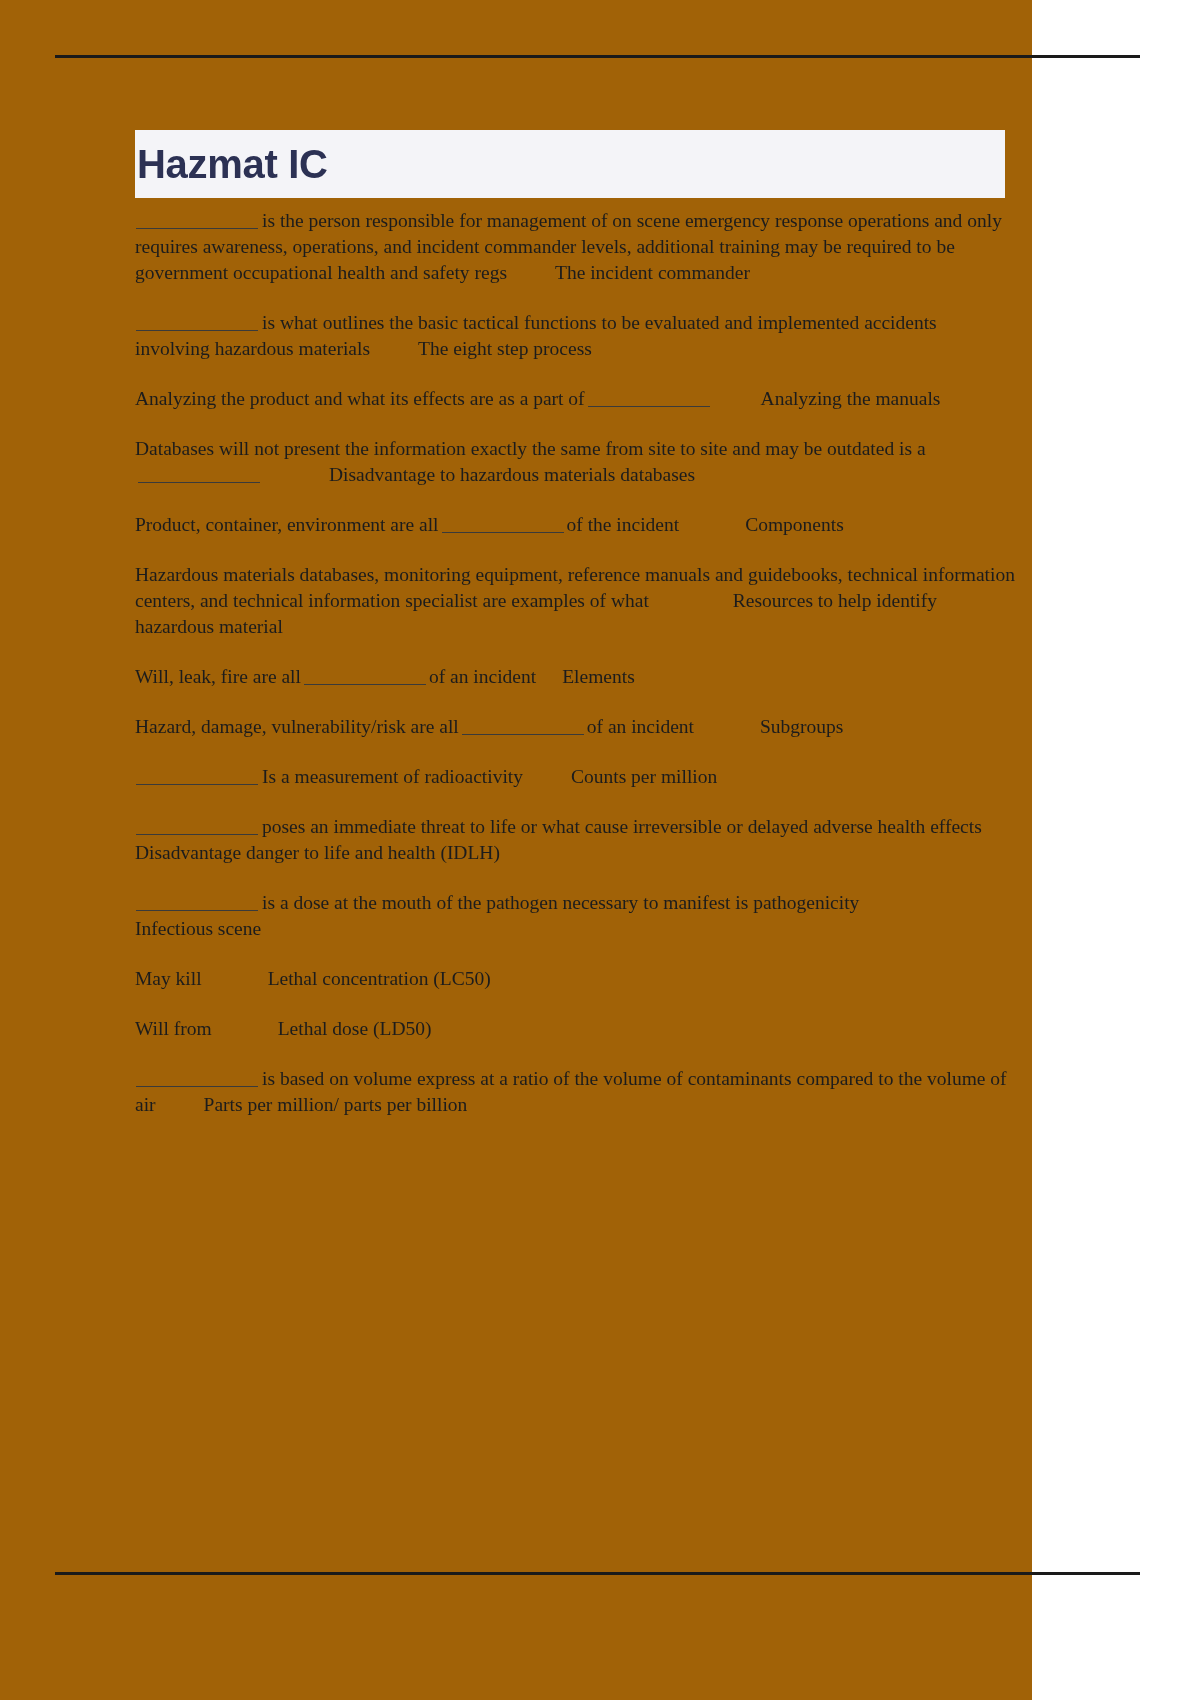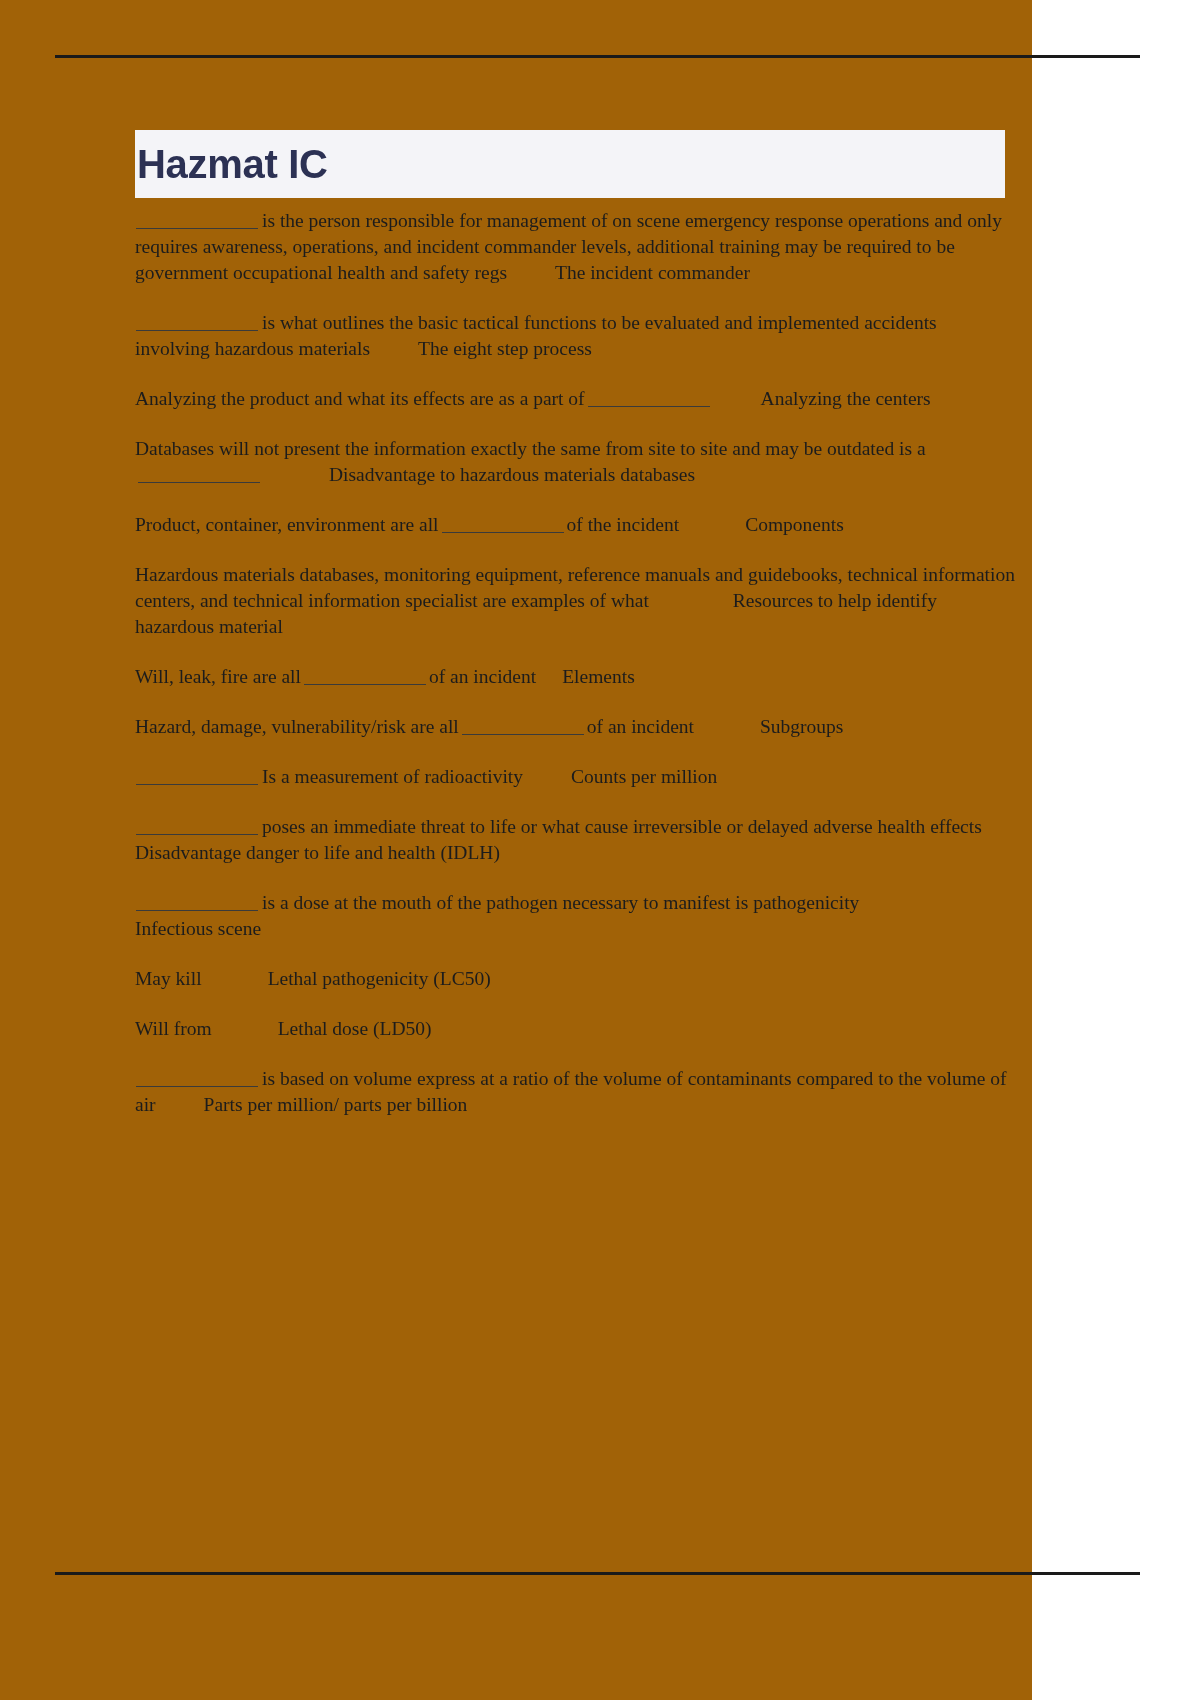--- a/index.html
+++ b/index.html
@@ -109,21 +109,21 @@
     <p class="entry">
       <span class="blank blank-lead"></span><span>is the person responsible for management of on scene emergency response operations and only requires awareness, operations, and incident commander levels, additional training may be required to be government occupational health and safety regs</span><span class="gap-md"></span><span>The incident commander</span>
     </p>
 
 
     <p class="entry">
       <span class="blank blank-lead"></span><span>is what outlines the basic tactical functions to be evaluated and implemented accidents involving hazardous materials</span><span class="gap-md"></span><span>The eight step process</span>
     </p>
 
     <p class="entry">
-      <span>Analyzing the product and what its effects are as a part of</span><span class="blank blank-inline"></span><span class="gap-md"></span><span>Analyzing the centers</span>
+      <span>Analyzing the product and what its effects are as a part of</span><span class="blank blank-inline"></span><span class="gap-md"></span><span>Analyzing the manuals</span>
     </p>
 
     <p class="entry">
       <span>Databases will not present the information exactly the same from site to site and may be outdated is a</span><span class="blank blank-inline"></span><span class="gap-lg"></span><span>Disadvantage to hazardous materials databases</span>
     </p>
 
     <p class="entry">
       <span>Product, container, environment are all</span><span class="blank blank-inline"></span><span>of the incident</span><span class="gap-lg"></span><span>Components</span>
     </p>
 
@@ -145,21 +145,21 @@
 
     <p class="entry">
       <span class="blank blank-lead"></span><span>poses an immediate threat to life or what cause irreversible or delayed adverse health effects</span><span class="gap-sm"></span><span>Disadvantage danger to life and health (IDLH)</span>
     </p>
 
     <p class="entry">
       <span class="blank blank-lead"></span><span>is a dose at the mouth of the pathogen necessary to manifest is pathogenicity</span><span class="gap-xl"></span><span>Infectious scene</span>
     </p>
 
     <p class="entry">
-      <span>May kill</span><span class="gap-lg"></span><span>Lethal pathogenicity (LC50)</span>
+      <span>May kill</span><span class="gap-lg"></span><span>Lethal concentration (LC50)</span>
     </p>
 
     <p class="entry">
       <span>Will from</span><span class="gap-lg"></span><span>Lethal dose (LD50)</span>
     </p>
 
     <p class="entry">
       <span class="blank blank-lead"></span><span>is based on volume express at a ratio of the volume of contaminants compared to the volume of air</span><span class="gap-md"></span><span>Parts per million/ parts per billion</span>
     </p>
 

